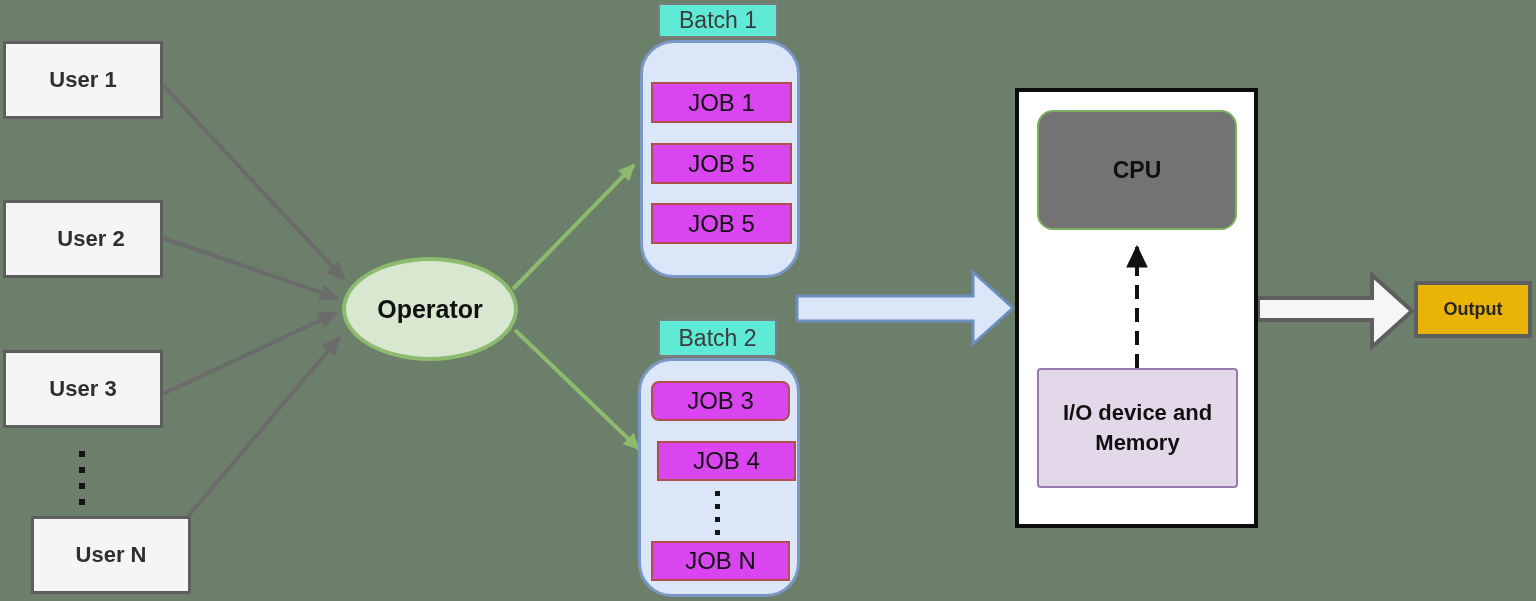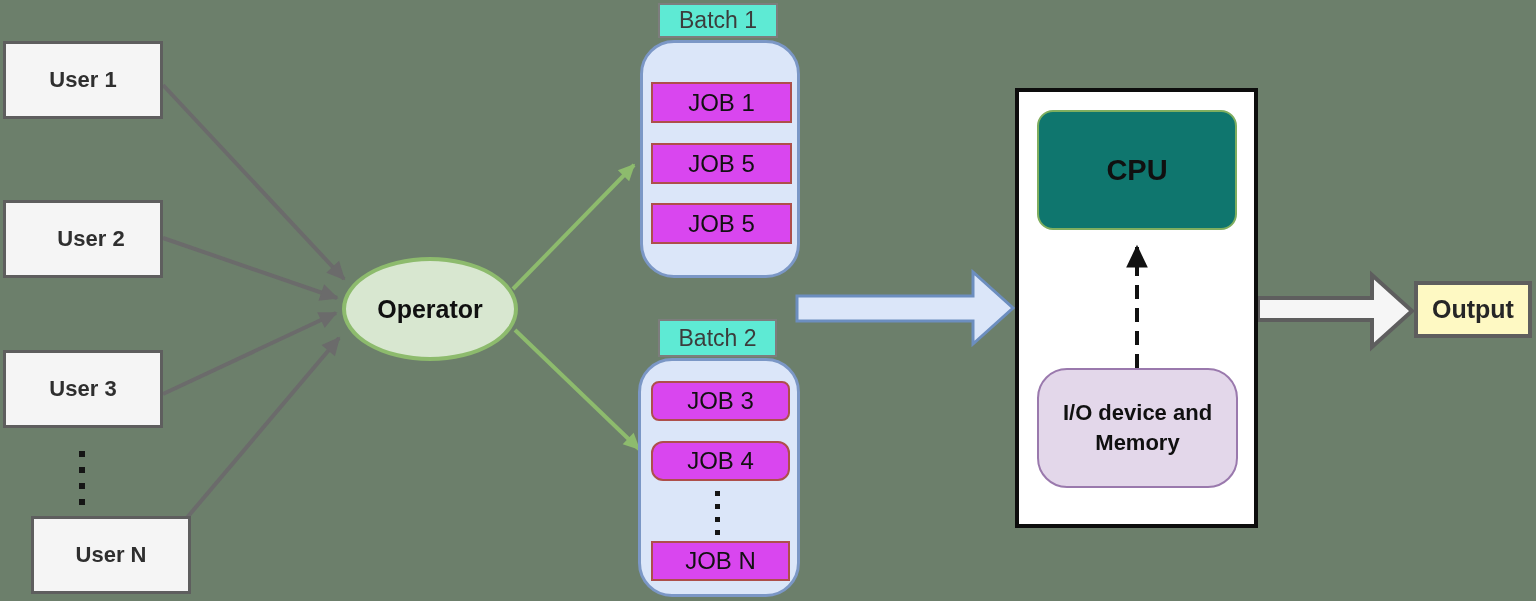--- a/index.html
+++ b/index.html
@@ -35,33 +35,33 @@
     display:flex;align-items:center;justify-content:center;
     background:#d946ef;border:2px solid #ae4f4b;
     font-size:24px;color:#111;
   }
   .sysbox{
     left:1015px;top:88px;width:243px;height:440px;
     background:#ffffff;border:4px solid #0d0d0d;
   }
   .cpu{
     left:18px;top:18px;width:200px;height:120px;
-    background:#0f766e;border:2px solid #7fae5f;border-radius:16px;
-    font-weight:bold;font-size:29px;color:#101010;
+    background:#737373;border:2px solid #7fae5f;border-radius:16px;
+    font-weight:bold;font-size:23px;color:#101010;
   }
   .io{
     left:18px;top:276px;width:201px;height:120px;
-    background:#e3d7ea;border:2px solid #9a79ad;border-radius:30px;
+    background:#e3d7ea;border:2px solid #9a79ad;border-radius:4px;
     font-weight:bold;font-size:22px;color:#101010;line-height:1.35;
     padding:0 14px;
   }
   .output{
     left:1414px;top:281px;width:118px;height:57px;
-    background:#fef9c3;border:4px solid #5e5e5e;
-    font-weight:bold;font-size:25px;color:#262626;
+    background:#eab308;border:4px solid #5e5e5e;
+    font-weight:bold;font-size:18px;color:#262626;
   }
   .dots{
     position:absolute;display:flex;flex-direction:column;align-items:center;
   }
   .dots .dot{width:6px;height:6px;background:#151515;margin:5px 0;}
   .dots-sm .dot{width:5px;height:5px;margin:4px 0;}
 </style>
 </head>
 <body>
 
@@ -103,21 +103,21 @@
   <div class="node batch-label" style="left:658px;top:3px;width:120px;height:35px;">Batch 1</div>
   <div class="node batch" style="left:640px;top:40px;width:160px;height:238px;">
     <div class="job" style="left:8px;top:39px;width:141px;height:41px;">JOB 1</div>
     <div class="job" style="left:8px;top:100px;width:141px;height:41px;">JOB 5</div>
     <div class="job" style="left:8px;top:160px;width:141px;height:41px;">JOB 5</div>
   </div>
 
   <div class="node batch-label" style="left:658px;top:319px;width:119px;height:38px;">Batch 2</div>
   <div class="node batch" style="left:638px;top:358px;width:162px;height:239px;">
     <div class="job" style="left:10px;top:20px;width:139px;height:40px;border-radius:8px;">JOB 3</div>
-    <div class="job" style="left:10px;top:80px;width:139px;height:40px;border-radius:12px;">JOB 4</div>
+    <div class="job" style="left:16px;top:80px;width:139px;height:40px;">JOB 4</div>
     <div class="dots dots-sm" style="left:74px;top:126px;">
       <span class="dot"></span>
         <span class="dot"></span>
         <span class="dot"></span>
         <span class="dot"></span>
     </div>
     <div class="job" style="left:10px;top:180px;width:139px;height:40px;">JOB N</div>
   </div>
 
   <div class="node sysbox">

